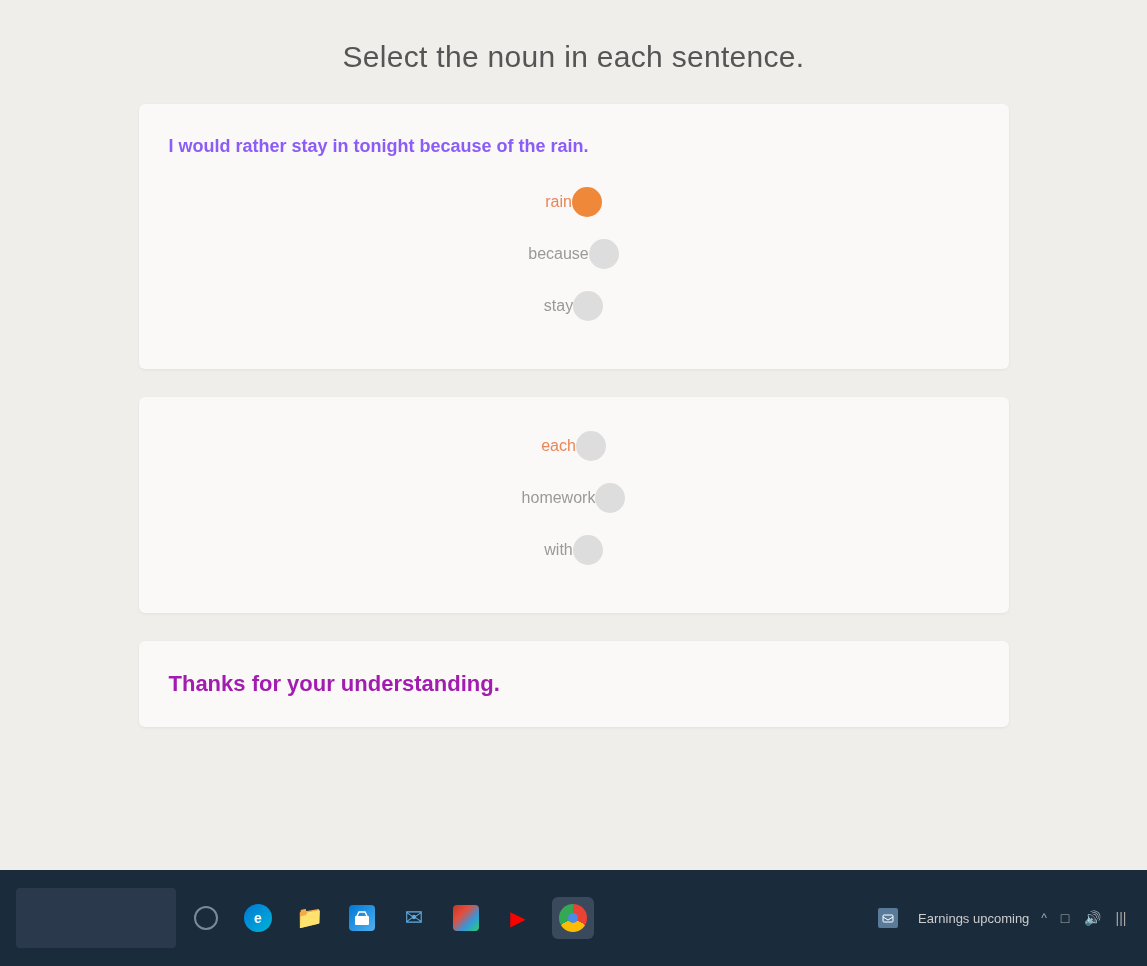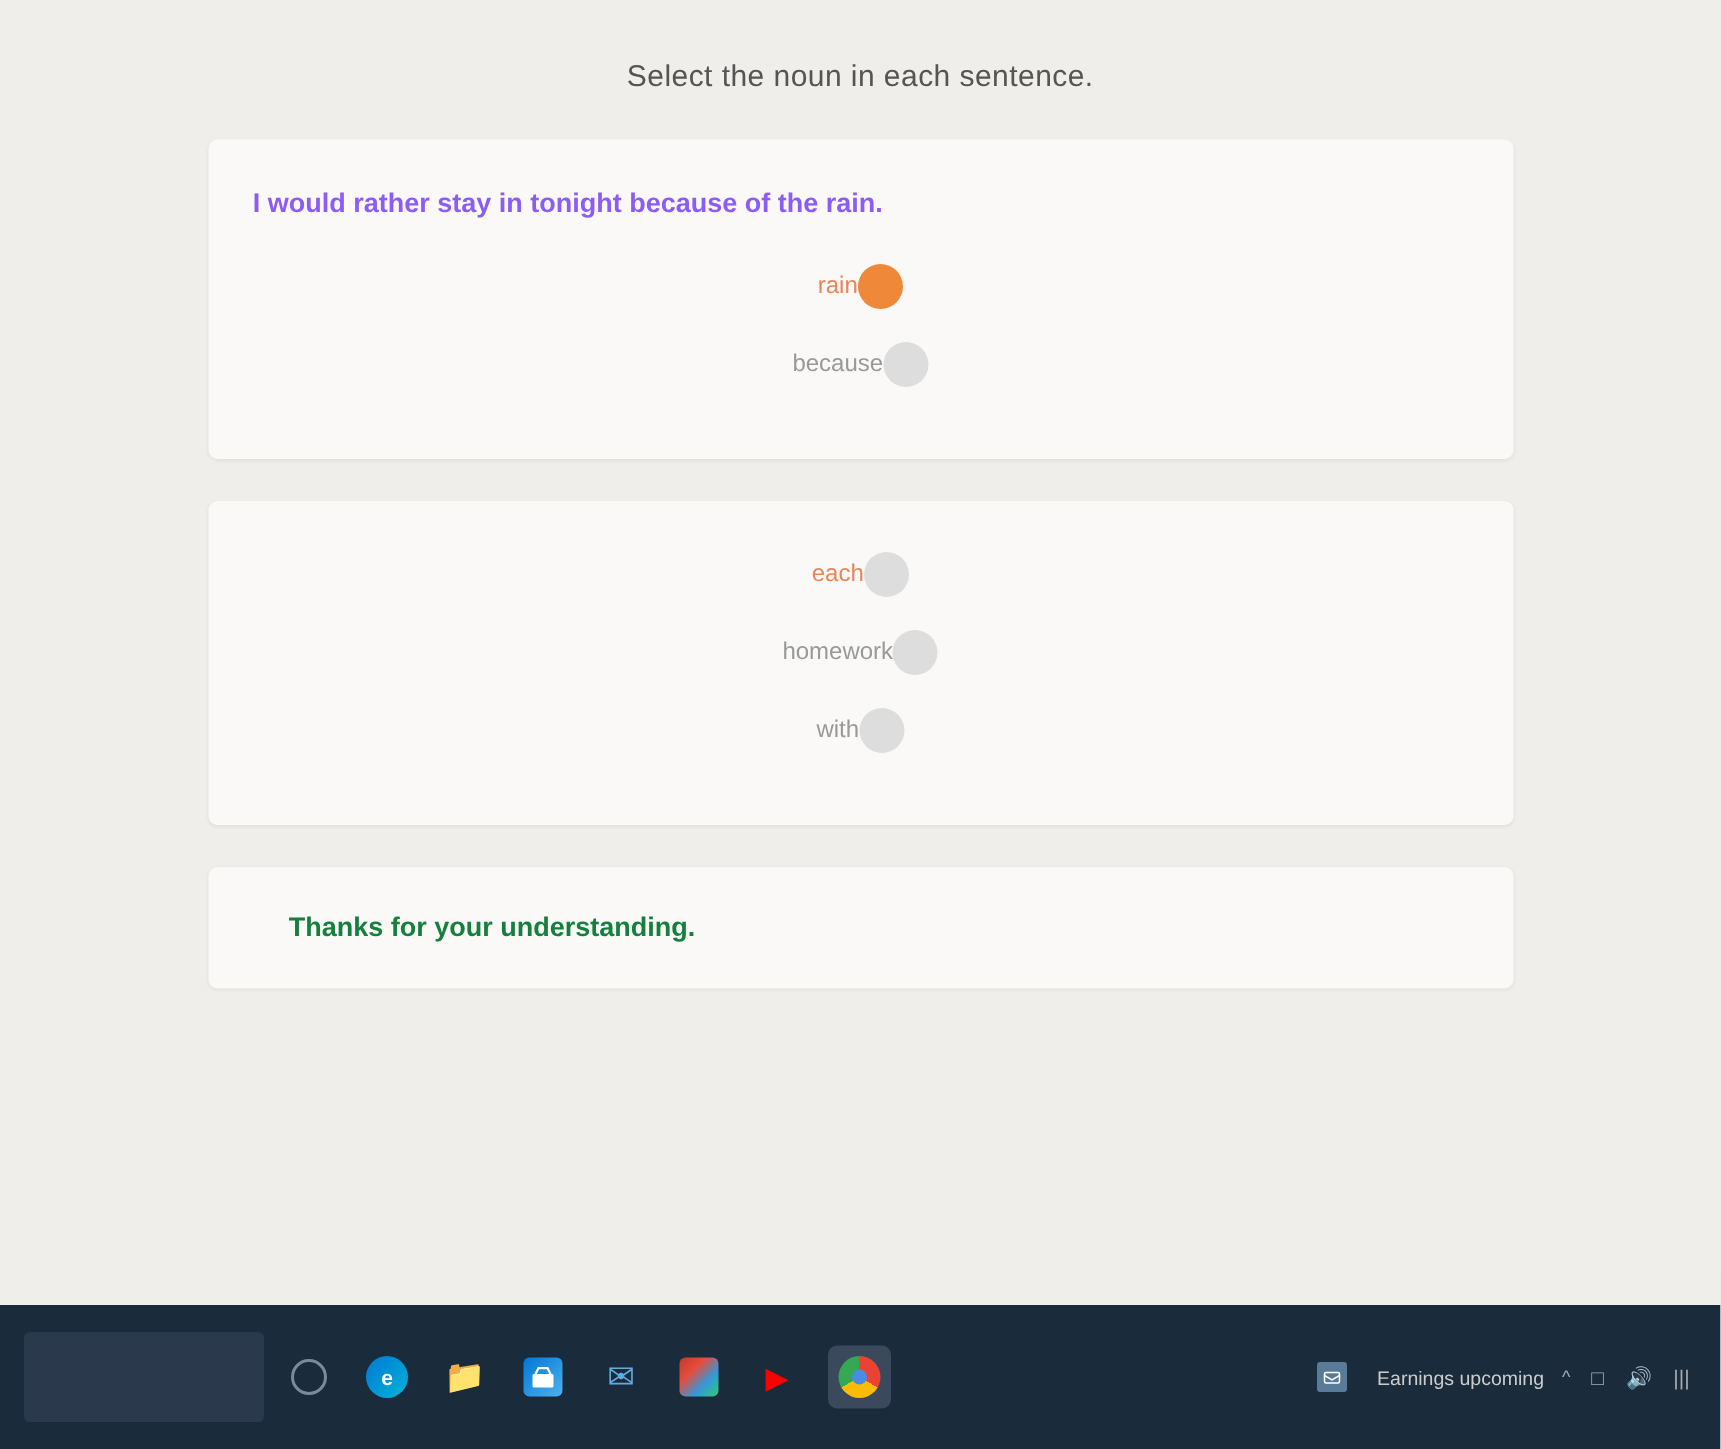--- a/index.html
+++ b/index.html
@@ -17,21 +17,21 @@
       width: 100%;
       height: 870px;
       background: #f0eeea;
       display: flex;
       flex-direction: column;
       align-items: center;
       padding: 40px 20px 20px;
     }
 
     .page-title {
-      font-size: 20px;
+      font-size: 30px;
       color: #555;
       margin-bottom: 30px;
       font-weight: 400;
       letter-spacing: 0.3px;
     }
 
     .question-card {
       background: #faf9f7;
       border-radius: 6px;
       width: 870px;
@@ -80,24 +80,23 @@
 
     .third-sentence-card {
       background: #faf9f7;
       border-radius: 6px;
       width: 870px;
       padding: 30px;
       box-shadow: 0 1px 3px rgba(0,0,0,0.06);
     }
 
     .third-sentence {
-      font-size: 18px;
+      font-size: 22px;
       font-weight: 700;
-      color: #15803d;
-      margin-left: 24px;
+      color: #a21caf;
     }
 
     
     .taskbar {
       position: absolute;
       bottom: 0;
       left: 0;
       width: 100%;
       height: 96px;
       background: #1a2b3c;
@@ -278,20 +277,24 @@
     <div class="option-row">
       <span class="option-label selected-option">rain</span>
       <div class="radio-circle selected"></div>
     </div>
 
     <div class="option-row">
       <span class="option-label">because</span>
       <div class="radio-circle"></div>
     </div>
 
+    <div class="option-row">
+      <span class="option-label">stay</span>
+      <div class="radio-circle"></div>
+    </div>
   </div>
 
   <div class="question-card">
 
     <div class="option-row">
       <span class="option-label selected-option">each</span>
       <div class="radio-circle"></div>
     </div>
 
     <div class="option-row">

